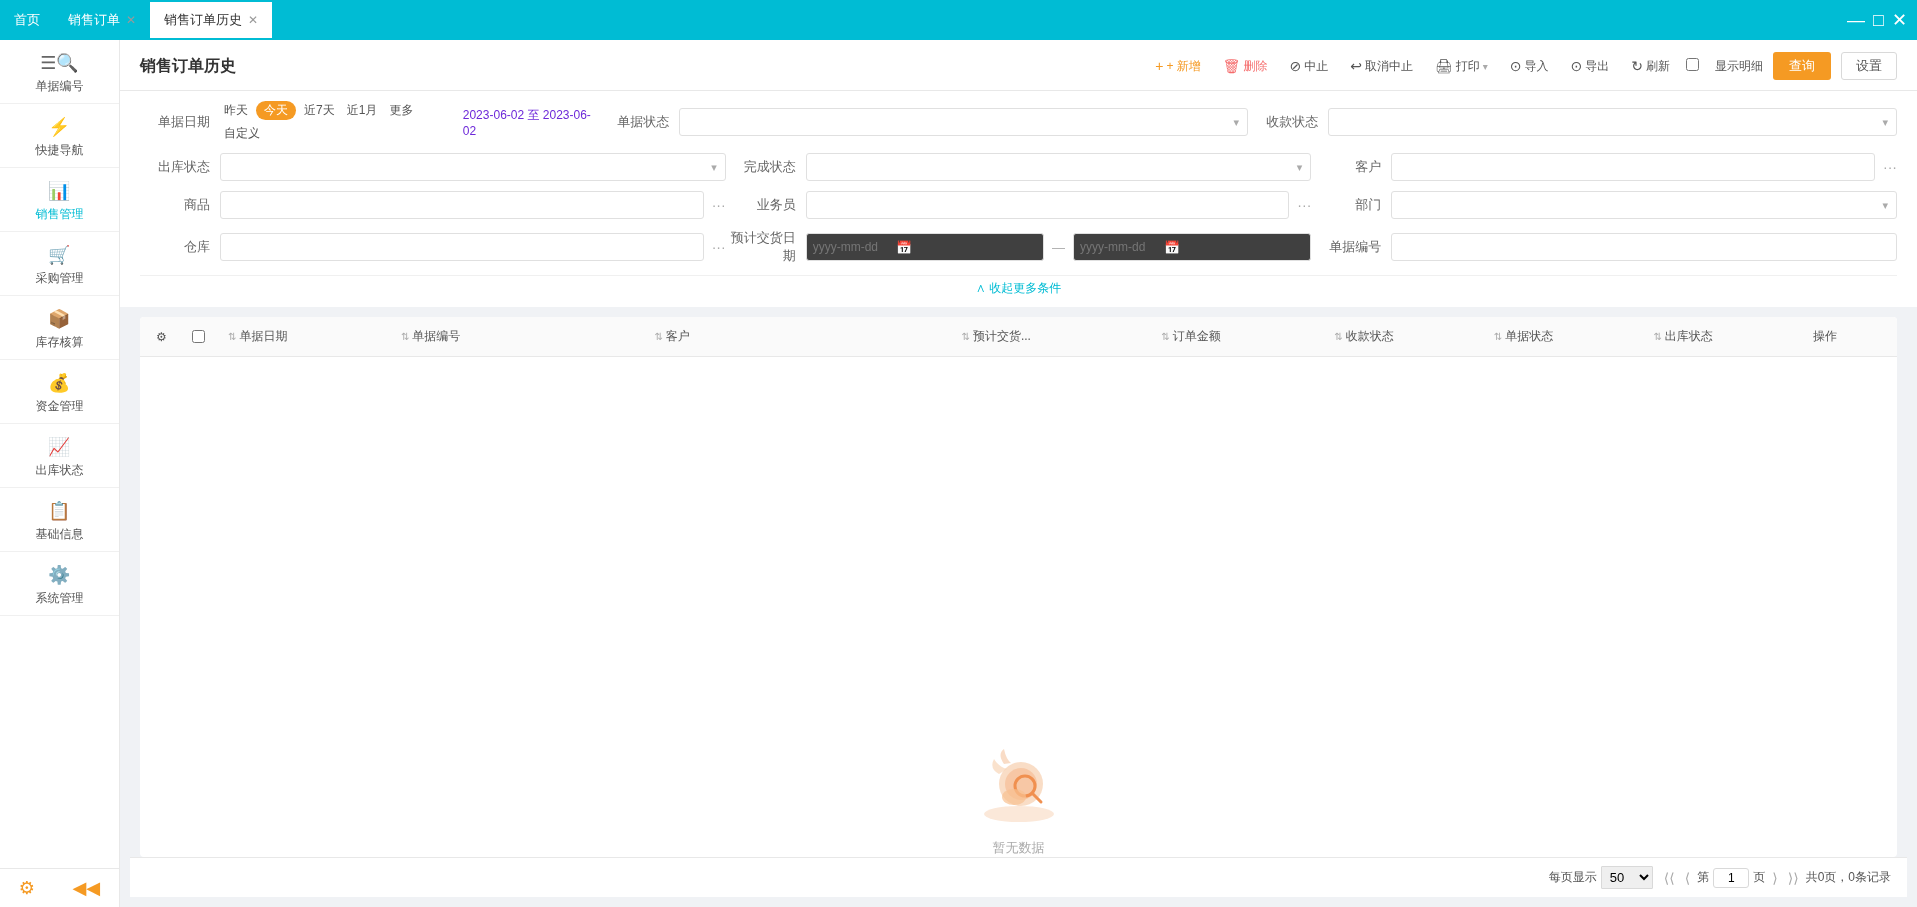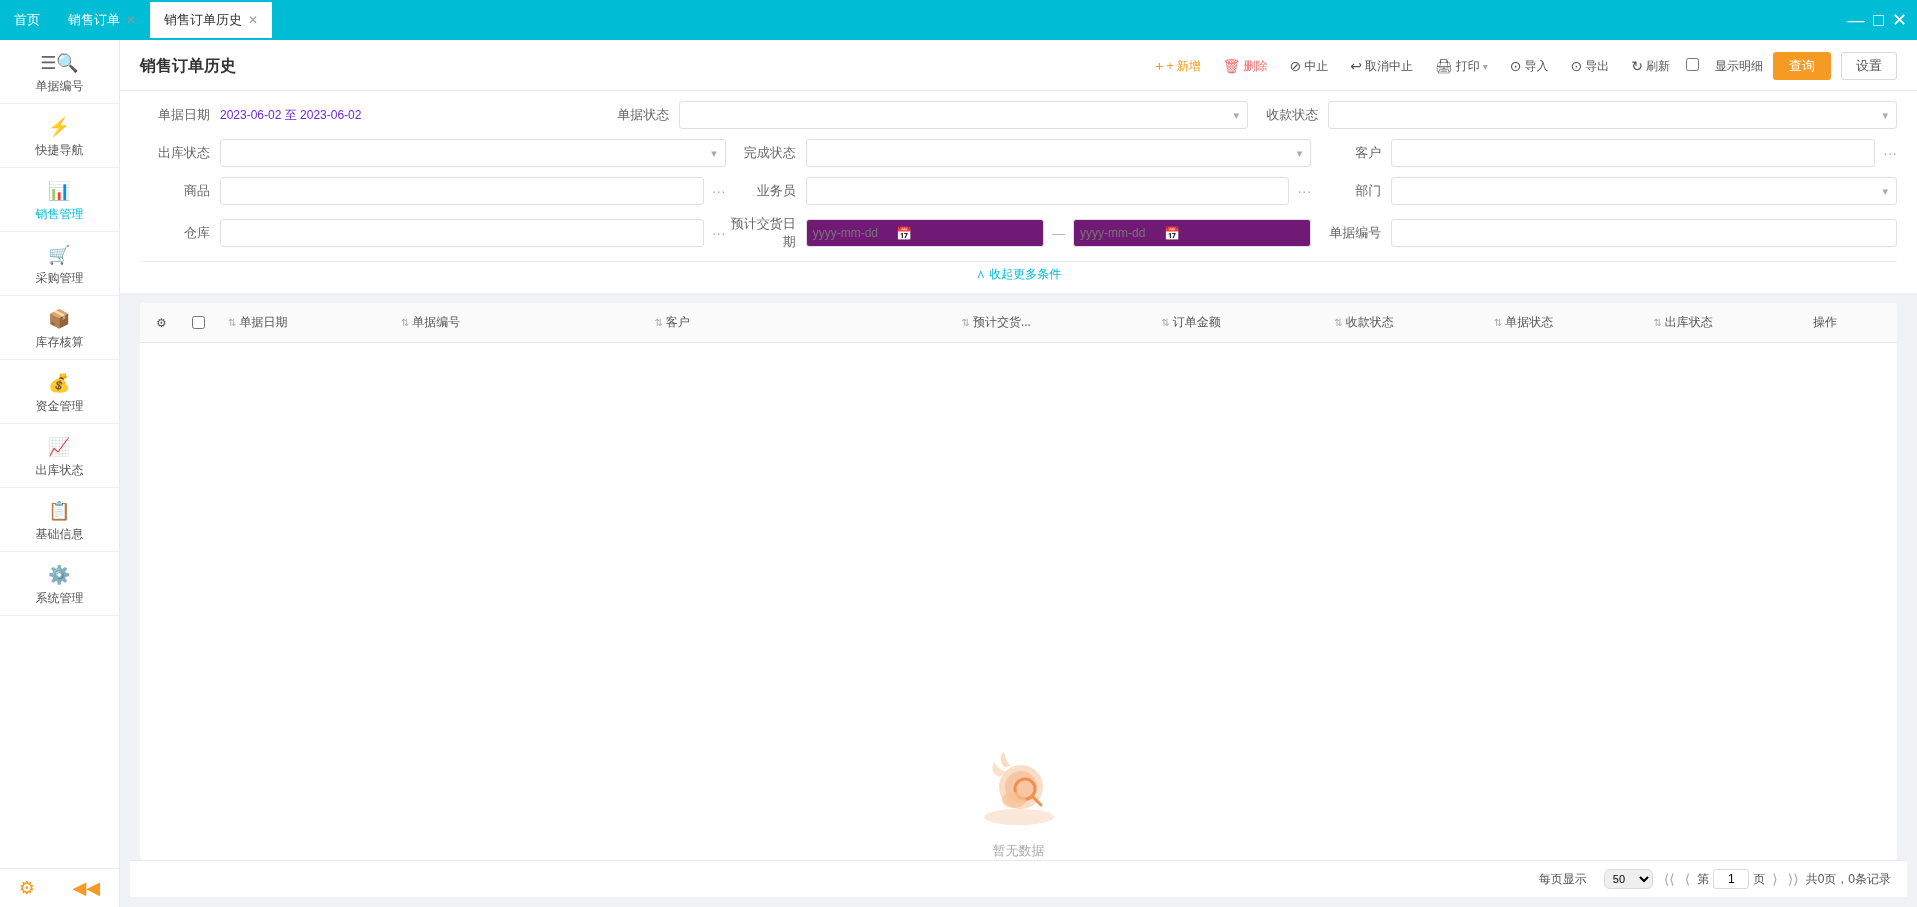--- a/index.html
+++ b/index.html
@@ -255,21 +255,21 @@
       margin-top: 4px;
     }
 
     
     .date-field {
       display: flex;
       align-items: center;
       border: 1px solid #e0e0e0;
       border-radius: 3px;
       padding: 3px 6px;
-      background: #701a75;
+      background: #404040;
       gap: 4px;
       min-height: 28px;
       flex: 1;
       cursor: pointer;
     }
     .date-field input {
       border: none;
       outline: none;
       font-size: 12px;
       color: #999;
@@ -356,24 +356,23 @@
       flex-shrink: 0;
       margin: 0 10px 10px 10px;
     }
     .per-page-select {
       display: flex;
       align-items: center;
       gap: 4px;
     }
     .per-page-select select {
       border: 1px solid #d9d9d9;
-      border-radius: 6px;
+      border-radius: 1px;
       padding: 2px 4px;
-      font-size: 11px;
-      margin-left: 13px;
+      font-size: 13px;
     }
     .pagination {
       display: flex;
       align-items: center;
       gap: 4px;
     }
     .page-btn {
       cursor: pointer;
       color: #aaa;
       font-size: 14px;
@@ -503,20 +502,28 @@
           <button class="set-btn">设置</button>
         </div>
       </div>
     </div>
 
     <div class="filter-area">
 
       <div class="filter-row">
         <span class="filter-label">单据日期</span>
         <div class="filter-value">
+          <div class="date-group">
+            <span class="date-shortcut">昨天</span>
+            <span class="date-shortcut active">今天</span>
+            <span class="date-shortcut">近7天</span>
+            <span class="date-shortcut">近1月</span>
+            <span class="date-shortcut">更多</span>
+            <span class="date-shortcut">自定义</span>
+          </div>
           <span class="date-range">2023-06-02 至 2023-06-02</span>
         </div>
         <span class="filter-label">单据状态</span>
         <div style="flex:1.5;display:flex;align-items:center;">
           <div class="filter-select">
             <span></span>
             <span class="arrow">▾</span>
           </div>
         </div>
         <span class="filter-label">收款状态</span>

